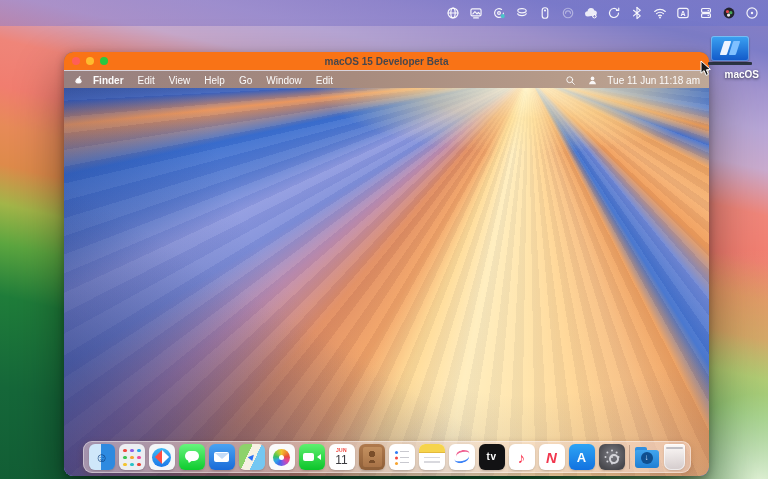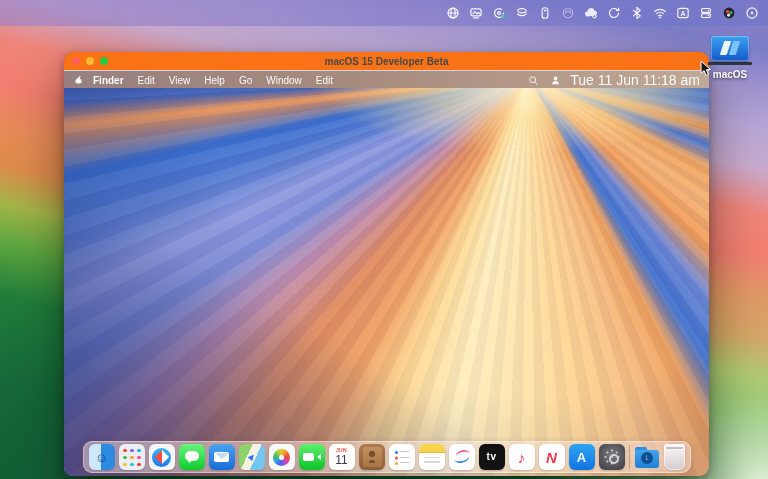--- a/index.html
+++ b/index.html
@@ -25,41 +25,41 @@
     display:flex;align-items:center;justify-content:flex-end;gap:9px;padding-right:9px;box-sizing:border-box;}
   .hs-icon{display:inline-flex;width:14px;height:14px;align-items:center;justify-content:center;}
 
   
   .desktop-icon{position:absolute;left:701px;top:36px;width:58px;text-align:center;z-index:30;}
   .di-screen{width:38px;height:25px;margin:0 auto;border-radius:3px;position:relative;
     background:linear-gradient(180deg,#3ba2f2,#1158c8);box-shadow:inset 0 0 0 1px rgba(255,255,255,.3),0 1px 2px rgba(0,0,0,.35);overflow:hidden;}
   .di-screen::before{content:"";position:absolute;left:11px;top:5px;width:7px;height:14px;background:#eef4ff;transform:skewX(-18deg);border-radius:1px;}
   .di-screen::after{content:"";position:absolute;left:20px;top:5px;width:7px;height:14px;background:#7fc0ff;transform:skewX(-18deg);border-radius:1px;}
   .di-base{width:44px;height:3px;margin:1px auto 0;background:#2b3442;border-radius:1px;}
-  .di-label{margin-top:4px;font-size:10px;font-weight:700;color:#fff;text-shadow:0 1px 3px rgba(0,0,0,.65);}
+  .di-label{margin-top:4px;font-size:10px;font-weight:700;color:#fff;text-shadow:0 1px 3px rgba(0,0,0,.65);text-align:right;}
 
   
   .cursor{position:absolute;left:700px;top:60px;z-index:60;}
 
   
   .vm-window{position:absolute;left:64px;top:52px;width:645px;height:424px;border-radius:9px;overflow:hidden;
     box-shadow:0 22px 50px rgba(0,0,0,.45), 0 3px 10px rgba(0,0,0,.3);z-index:20;background:#3a6fd0;}
   .vm-titlebar{position:relative;height:18px;background:#f97316;border-bottom:1px solid #d8d4de;display:flex;align-items:center;}
   .traffic{display:flex;gap:6px;padding-left:8px;z-index:2;}
   .light{width:8px;height:8px;border-radius:50%;}
   .light.red{background:#ff5f57;}.light.yellow{background:#febc2e;}.light.green{background:#28c840;}
   .vm-title{position:absolute;left:0;right:0;text-align:center;font-size:10px;font-weight:700;color:#47474d;}
 
   .vm-menubar{height:18px;display:flex;align-items:center;padding:0 9px;box-sizing:border-box;
     background:linear-gradient(90deg,#97807f,#a78b7e 45%,#b59a89 75%,#bfa897);color:#fff;}
   .apple{display:inline-flex;margin-right:2px;}
   .menu-item{font-size:10px;padding:0 7px;color:rgba(255,255,255,.96);white-space:nowrap;}
   .menu-item.active-app{font-weight:700;}
   .vm-menu-right{margin-left:auto;display:flex;align-items:center;gap:8px;}
-  .vm-clock{font-size:14px;color:rgba(255,255,255,.96);white-space:nowrap;}
+  .vm-clock{font-size:10px;color:rgba(255,255,255,.96);white-space:nowrap;}
 
   
   .vm-desktop{position:absolute;top:36px;left:0;right:0;bottom:0;background-color:#3a6fd0;
     background-image:
       linear-gradient(to top right, rgba(14,32,105,.5), rgba(14,32,105,0) 38%),
       radial-gradient(circle at 72% -3%, rgba(255,255,255,0) 52%, rgba(22,34,96,.28) 88%),
       radial-gradient(ellipse 34% 20% at 72% -3%, rgba(255,249,215,.95), rgba(255,229,160,.55) 55%, rgba(255,220,150,0) 100%),
       repeating-conic-gradient(from 95deg at 72% -3%, rgba(255,255,255,.06) 0deg 2deg, rgba(25,45,130,.05) 2deg 4deg),
       conic-gradient(from 90deg at 72% -3%,
         #2a5cc2 0deg, #2f63c8 6deg, #4f7ad2 10deg,

